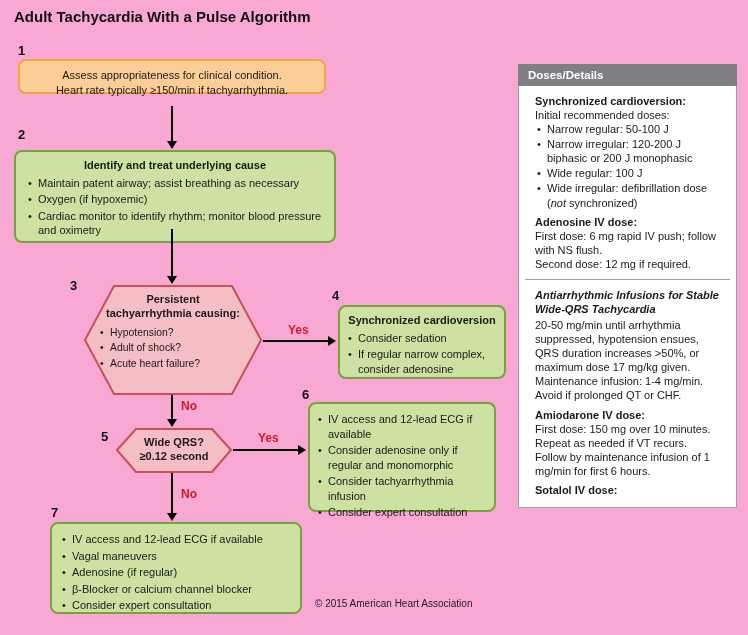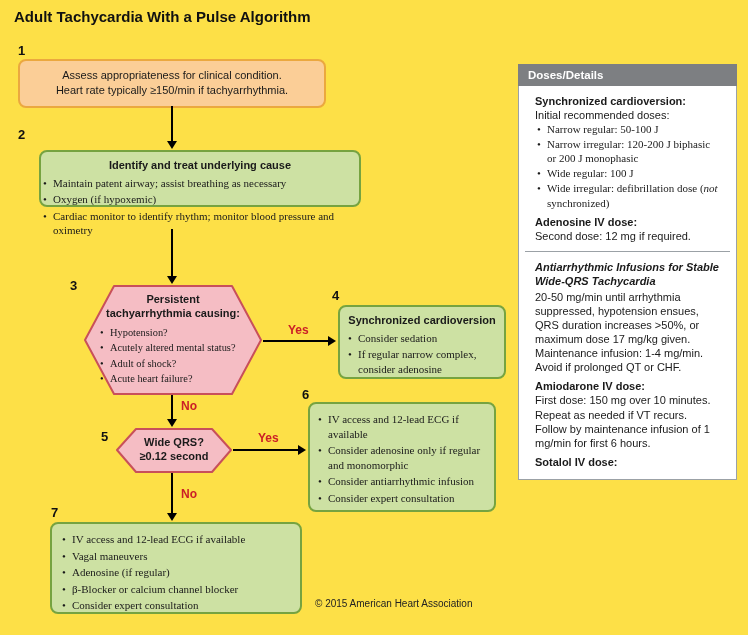--- a/index.html
+++ b/index.html
@@ -1,31 +1,31 @@
 <!DOCTYPE html>
 <html style="--orange-fill: #FBCE97; --orange-border: #EBA83F; --green-fill: #CDE1A3; --green-border: #76A340; --pink-fill: #F5BDC4; --pink-border: #C8505A; --label-red: #CB2027; --panel-header-bg: #7D7F82; --panel-border: #9BA1A6; --arrow-black: #000000;"><head>
 <meta charset="utf-8">
 <style>
   * { margin:0; padding:0; box-sizing:border-box; }
   html,body { background:#fff; }
   body { font-family:"Liberation Sans", sans-serif; color:#1a1a1a; }
-  .page { position:relative; width:748px; height:635px; background:#fde047; overflow:hidden; }
+  .page { position:relative; width:748px; height:635px; background:#f9a8d4; overflow:hidden; }
 
   .algo-title { position:absolute; left:14px; top:8px; font-size:15px; font-weight:bold; color:#111; }
 
   .stepnum { position:absolute; font-size:13px; font-weight:bold; color:#111; }
 
   .box { position:absolute; border-radius:8px; border:2px solid; font-size:11px; line-height:1.32; }
   .box-orange { background:var(--orange-fill,#FBCE97); border-color:var(--orange-border,#EBA83F); }
   .box-green  { background:var(--green-fill,#CDE1A3);  border-color:var(--green-border,#76A340); }
   .box-title { font-weight:bold; text-align:center; margin-bottom:3px; }
   .center-text { text-align:center; }
 
   ul.bullets { list-style:none; }
-  ul.bullets li { position:relative; padding-left:12px;font-family:Liberation Serif, serif; }
+  ul.bullets li { position:relative; padding-left:12px; }
   ul.bullets li + li { margin-top:2px; }
   ul.bullets li::before { content:"\2022"; position:absolute; left:2px; }
 
   .arrow-v { position:absolute; width:2px; background:var(--arrow-black,#000); }
   .arrow-v::after { content:""; position:absolute; bottom:-7px; left:-4px;
     border-left:5px solid transparent; border-right:5px solid transparent;
     border-top:8px solid var(--arrow-black,#000); }
   .arrow-h { position:absolute; height:2px; background:var(--arrow-black,#000); }
   .arrow-h::after { content:""; position:absolute; right:-7px; top:-4px;
     border-top:5px solid transparent; border-bottom:5px solid transparent;
@@ -62,28 +62,28 @@
   <div class="algo-title">Adult Tachycardia With a Pulse Algorithm</div>
 
   <div class="stepnum" style="left:18px;top:43px;">1</div>
   <div class="stepnum" style="left:18px;top:127px;">2</div>
   <div class="stepnum" style="left:70px;top:278px;">3</div>
   <div class="stepnum" style="left:332px;top:288px;">4</div>
   <div class="stepnum" style="left:101px;top:429px;">5</div>
   <div class="stepnum" style="left:302px;top:387px;">6</div>
   <div class="stepnum" style="left:51px;top:505px;">7</div>
 
-  <div class="box box-orange center-text" style="left:18px;top:59px;width:308px;height:49px;padding:7px 10px 0;">
+  <div class="box box-orange center-text" style="left:18px;top:59px;width:308px;height:35px;padding:7px 10px 0;">
     <div>Assess appropriateness for clinical condition.</div>
     <div>Heart rate typically ≥150/min if tachyarrhythmia.</div>
   </div>
 
   <div class="arrow-v" style="left:171px;top:106px;height:36px;"></div>
 
-  <div class="box box-green" style="left:14px;top:150px;width:322px;height:57px;padding:6px 0;margin-left:25px;">
+  <div class="box box-green" style="left:14px;top:150px;width:322px;height:93px;padding:6px 10px;">
     <div class="box-title">Identify and treat underlying cause</div>
     <ul class="bullets">
       <li>Maintain patent airway; assist breathing as necessary</li>
       <li>Oxygen (if hypoxemic)</li>
       <li>Cardiac monitor to identify rhythm; monitor blood pressure and oximetry</li>
     </ul>
   </div>
 
   <div class="arrow-v" style="left:171px;top:229px;height:48px;"></div>
 
@@ -91,21 +91,20 @@
     <svg viewBox="0 0 178 110" preserveAspectRatio="none" aria-hidden="true">
       <polygon points="1,55 30,1 148,1 177,55 148,109 30,109" style="fill:var(--pink-fill,#F5BDC4);stroke:var(--pink-border,#C8505A);stroke-width:2;stroke-linejoin:round;"></polygon>
     </svg>
     <div class="hex-inner">
       <div class="hex-title">
         <span>Persistent</span><br>
         <span>tachyarrhythmia causing:</span>
       </div>
       <ul class="bullets hex3-bullets">
         <li>Hypotension?</li>
-        <li>Acutely altered mental status?</li>
         <li>Adult of shock?</li>
         <li>Acute heart failure?</li>
       </ul>
     </div>
   </div>
 
   <div class="yesno" style="left:288px;top:323px;">Yes</div>
   <div class="arrow-h" style="left:263px;top:340px;width:66px;"></div>
 
   <div class="box box-green" style="left:338px;top:305px;width:168px;height:74px;padding:6px 6px;">
@@ -129,21 +128,21 @@
     </div>
   </div>
 
   <div class="yesno" style="left:258px;top:431px;">Yes</div>
   <div class="arrow-h" style="left:233px;top:449px;width:66px;"></div>
 
   <div class="box box-green" style="left:308px;top:402px;width:188px;height:110px;padding:8px 6px;">
     <ul class="bullets">
       <li>IV access and 12-lead ECG if available</li>
       <li>Consider adenosine only if regular and monomorphic</li>
-      <li>Consider antiarrhythmic infusion</li>
+      <li>Consider tachyarrhythmia infusion</li>
       <li>Consider expert consultation</li>
     </ul>
   </div>
 
   <div class="yesno" style="left:181px;top:487px;">No</div>
   <div class="arrow-v" style="left:171px;top:473px;height:41px;"></div>
 
   <div class="box box-green" style="left:50px;top:522px;width:252px;height:92px;padding:8px 8px;">
     <ul class="bullets">
       <li>IV access and 12-lead ECG if available</li>
@@ -161,20 +160,21 @@
       <div class="pheading">Synchronized cardioversion:</div>
       <div>Initial recommended doses:</div>
       <ul class="bullets pblock">
         <li>Narrow regular: 50-100 J</li>
         <li>Narrow irregular: 120-200 J biphasic or 200 J monophasic</li>
         <li>Wide regular: 100 J</li>
         <li><span>Wide irregular: defibrillation dose (</span><em>not</em><span> synchronized)</span></li>
       </ul>
 
       <div class="pheading">Adenosine IV dose:</div>
+      <div>First dose: 6 mg rapid IV push; follow with NS flush.</div>
       <div>Second dose: 12 mg if required.</div>
 
       <hr class="panel-divider">
 
       <div class="pheading-italic">Antiarrhythmic Infusions for Stable Wide-QRS Tachycardia</div>
 
       <div class="pblock">20-50 mg/min until arrhythmia suppressed, hypotension ensues, QRS duration increases &gt;50%, or maximum dose 17 mg/kg given. Maintenance infusion: 1-4 mg/min. Avoid if prolonged QT or CHF.</div>
 
       <div class="pheading">Amiodarone IV dose:</div>
       <div class="pblock">First dose: 150 mg over 10 minutes. Repeat as needed if VT recurs. Follow by maintenance infusion of 1 mg/min for first 6 hours.</div>

